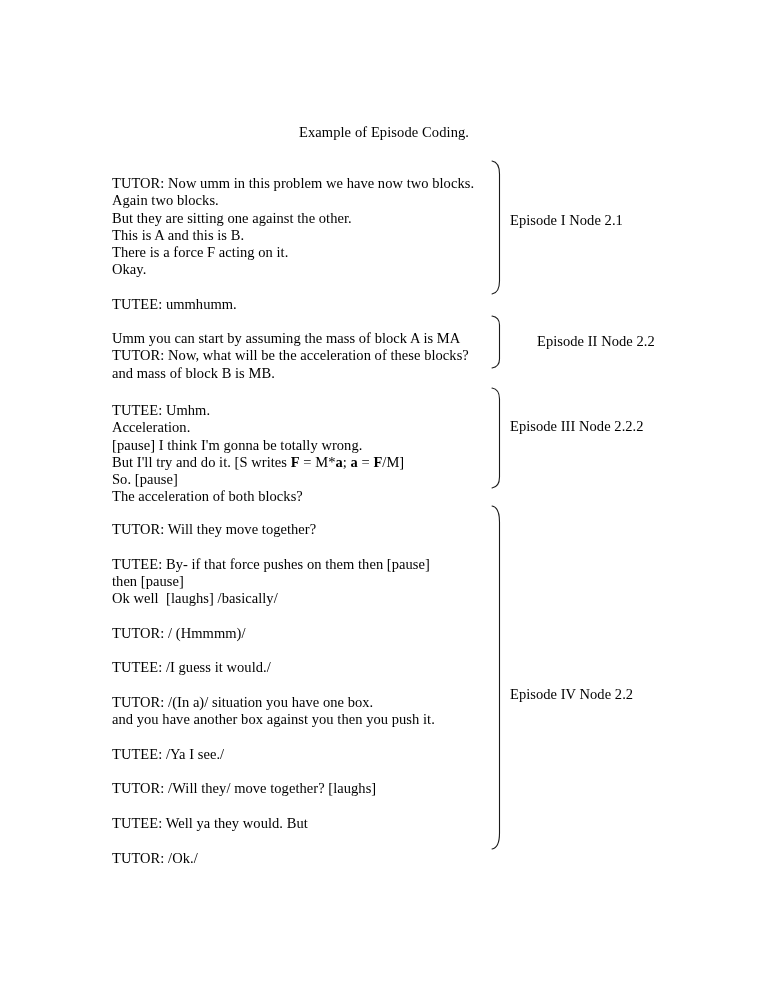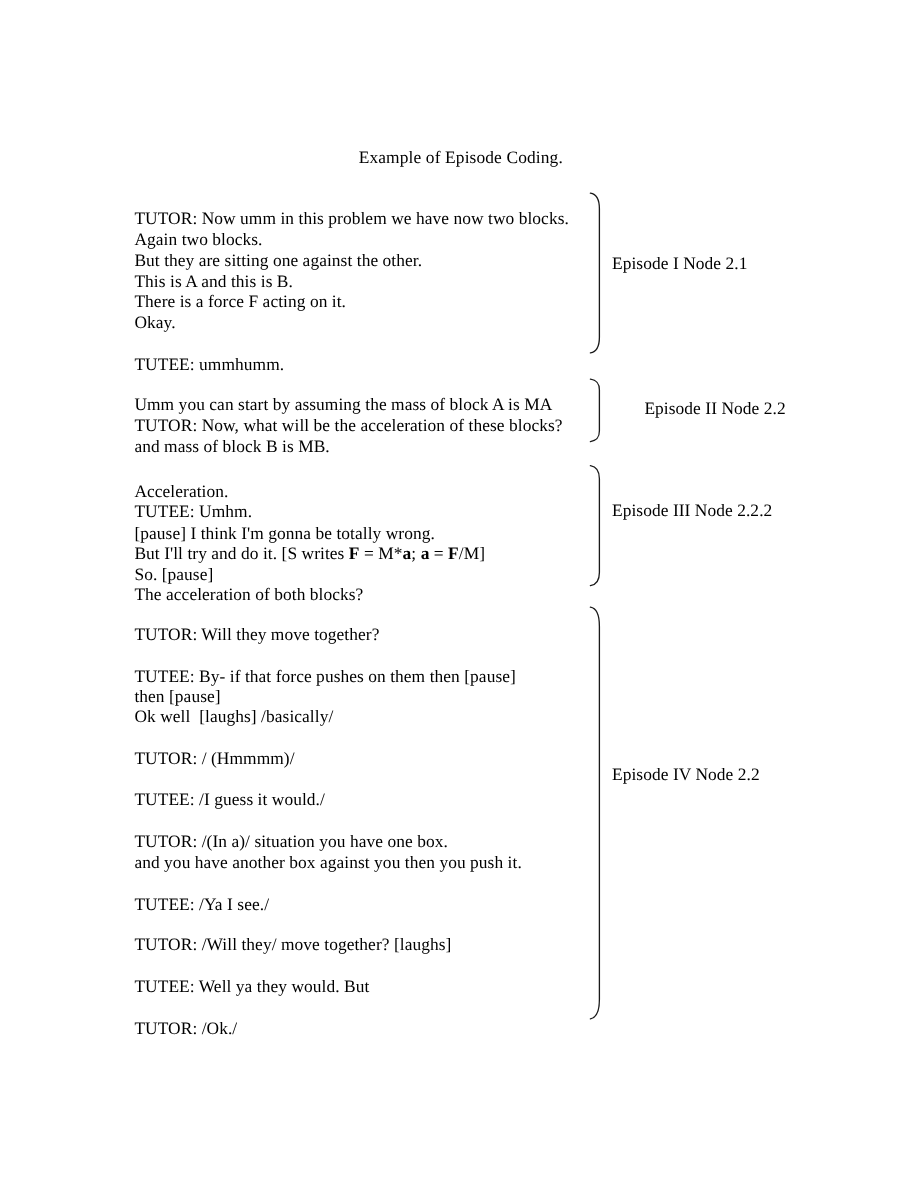--- a/index.html
+++ b/index.html
@@ -86,32 +86,32 @@
     <div class="transcript" id="t2"><span class="ln">Umm you can start by assuming the mass of block A is MA</span><span class="ln">TUTOR: Now, what will be the acceleration of these blocks?</span><span class="ln">and mass of block B is MB.</span></div>
   </div>
   <div class="brace" style="left:490px; top:315px;">
     <svg width="14" height="54" viewBox="0 0 14 54">
       <path d="M 2 1 C 8 2 9.5 5 9.5 10 L 9.5 44 C 9.5 49 8 52 2 53" fill="none" stroke="#1a1a1a" stroke-width="1.1" stroke-linecap="round"></path>
     </svg>
   </div>
   <div class="ep-label" style="top:333px;margin-left:27px;">Episode II Node 2.2</div>
 
   <div class="episode-block" style="top:387px;">
-    <div class="transcript" id="t3"><span class="ln">Acceleration.</span><span class="ln">TUTEE: Umhm.</span><span class="ln">[pause] I think I'm gonna be totally wrong.</span><span class="ln">But I'll try and do it. [S writes <b>F</b> = M*<b>a</b>; <b>a</b> = <b>F</b>/M]</span><span class="ln">So. [pause]</span><span class="ln">The acceleration of both blocks?</span></div>
+    <div class="transcript" id="t3"><span class="ln">TUTEE: Umhm.</span><span class="ln">Acceleration.</span><span class="ln">[pause] I think I'm gonna be totally wrong.</span><span class="ln">But I'll try and do it. [S writes <b>F</b> = M*<b>a</b>; <b>a</b> = <b>F</b>/M]</span><span class="ln">So. [pause]</span><span class="ln">The acceleration of both blocks?</span></div>
   </div>
   <div class="brace" style="left:490px; top:387px;">
     <svg width="14" height="102" viewBox="0 0 14 102">
       <path d="M 2 1 C 8 2 9.5 6 9.5 12 L 9.5 90 C 9.5 96 8 100 2 101" fill="none" stroke="#1a1a1a" stroke-width="1.1" stroke-linecap="round"></path>
     </svg>
   </div>
   <div class="ep-label" style="top:418px;">Episode III Node 2.2.2</div>
 
   <div class="episode-block" style="top:506px;">
     <div class="transcript" id="t4"><span class="ln">TUTOR: Will they move together?</span><span class="blank"></span><span class="ln">TUTEE: By- if that force pushes on them then [pause]</span><span class="ln">then [pause]</span><span class="ln">Ok well  [laughs] /basically/</span><span class="blank"></span><span class="ln">TUTOR: / (Hmmmm)/</span><span class="blank"></span><span class="ln">TUTEE: /I guess it would./</span><span class="blank"></span><span class="ln">TUTOR: /(In a)/ situation you have one box.</span><span class="ln">and you have another box against you then you push it.</span><span class="blank"></span><span class="ln">TUTEE: /Ya I see./</span><span class="blank"></span><span class="ln">TUTOR: /Will they/ move together? [laughs]</span><span class="blank"></span><span class="ln">TUTEE: Well ya they would. But</span><span class="blank"></span><span class="ln">TUTOR: /Ok./</span></div>
   </div>
   <div class="brace" style="left:490px; top:505px;">
     <svg width="14" height="345" viewBox="0 0 14 345">
       <path d="M 2 1 C 8 2 9.5 8 9.5 17 L 9.5 328 C 9.5 337 8 343 2 344" fill="none" stroke="#1a1a1a" stroke-width="1.1" stroke-linecap="round"></path>
     </svg>
   </div>
-  <div class="ep-label" style="top:638px;">Episode IV Node 2.2</div>
+  <div class="ep-label" style="top:686px;">Episode IV Node 2.2</div>
 
 </div>
 
 </body></html>

